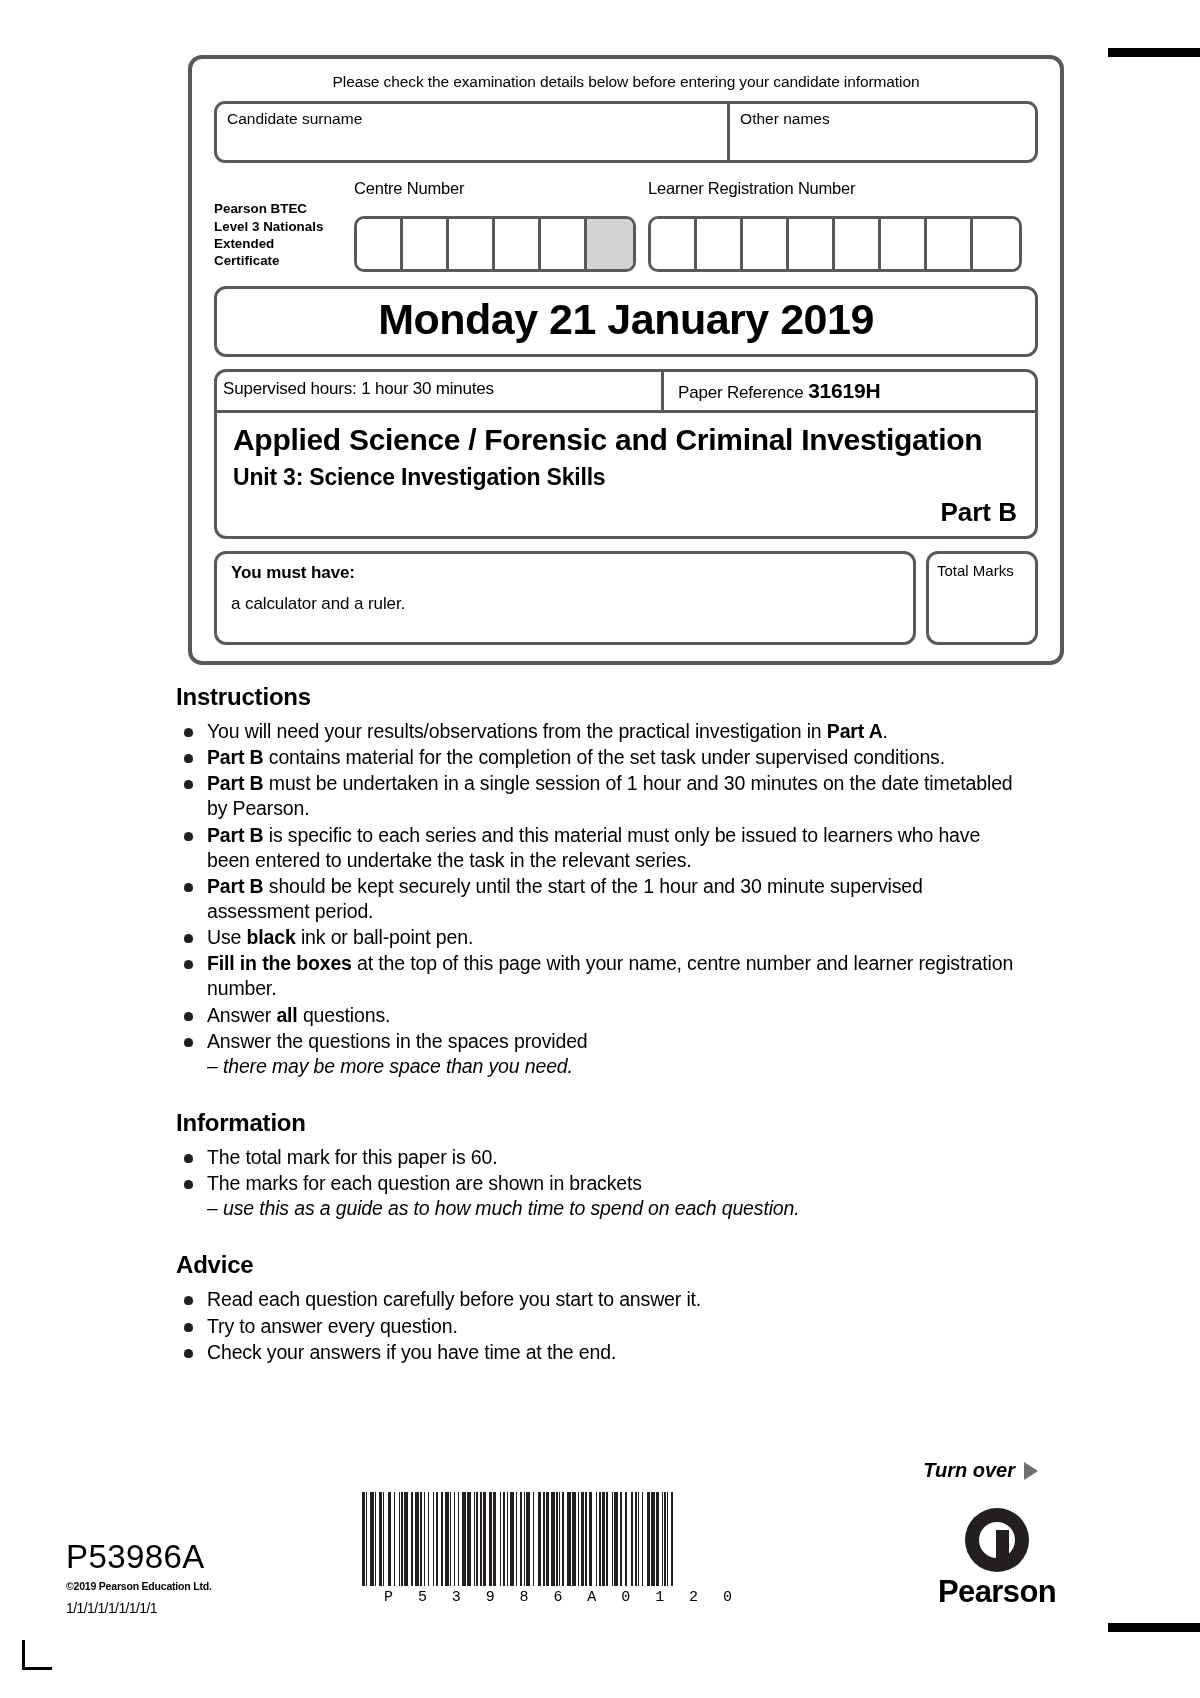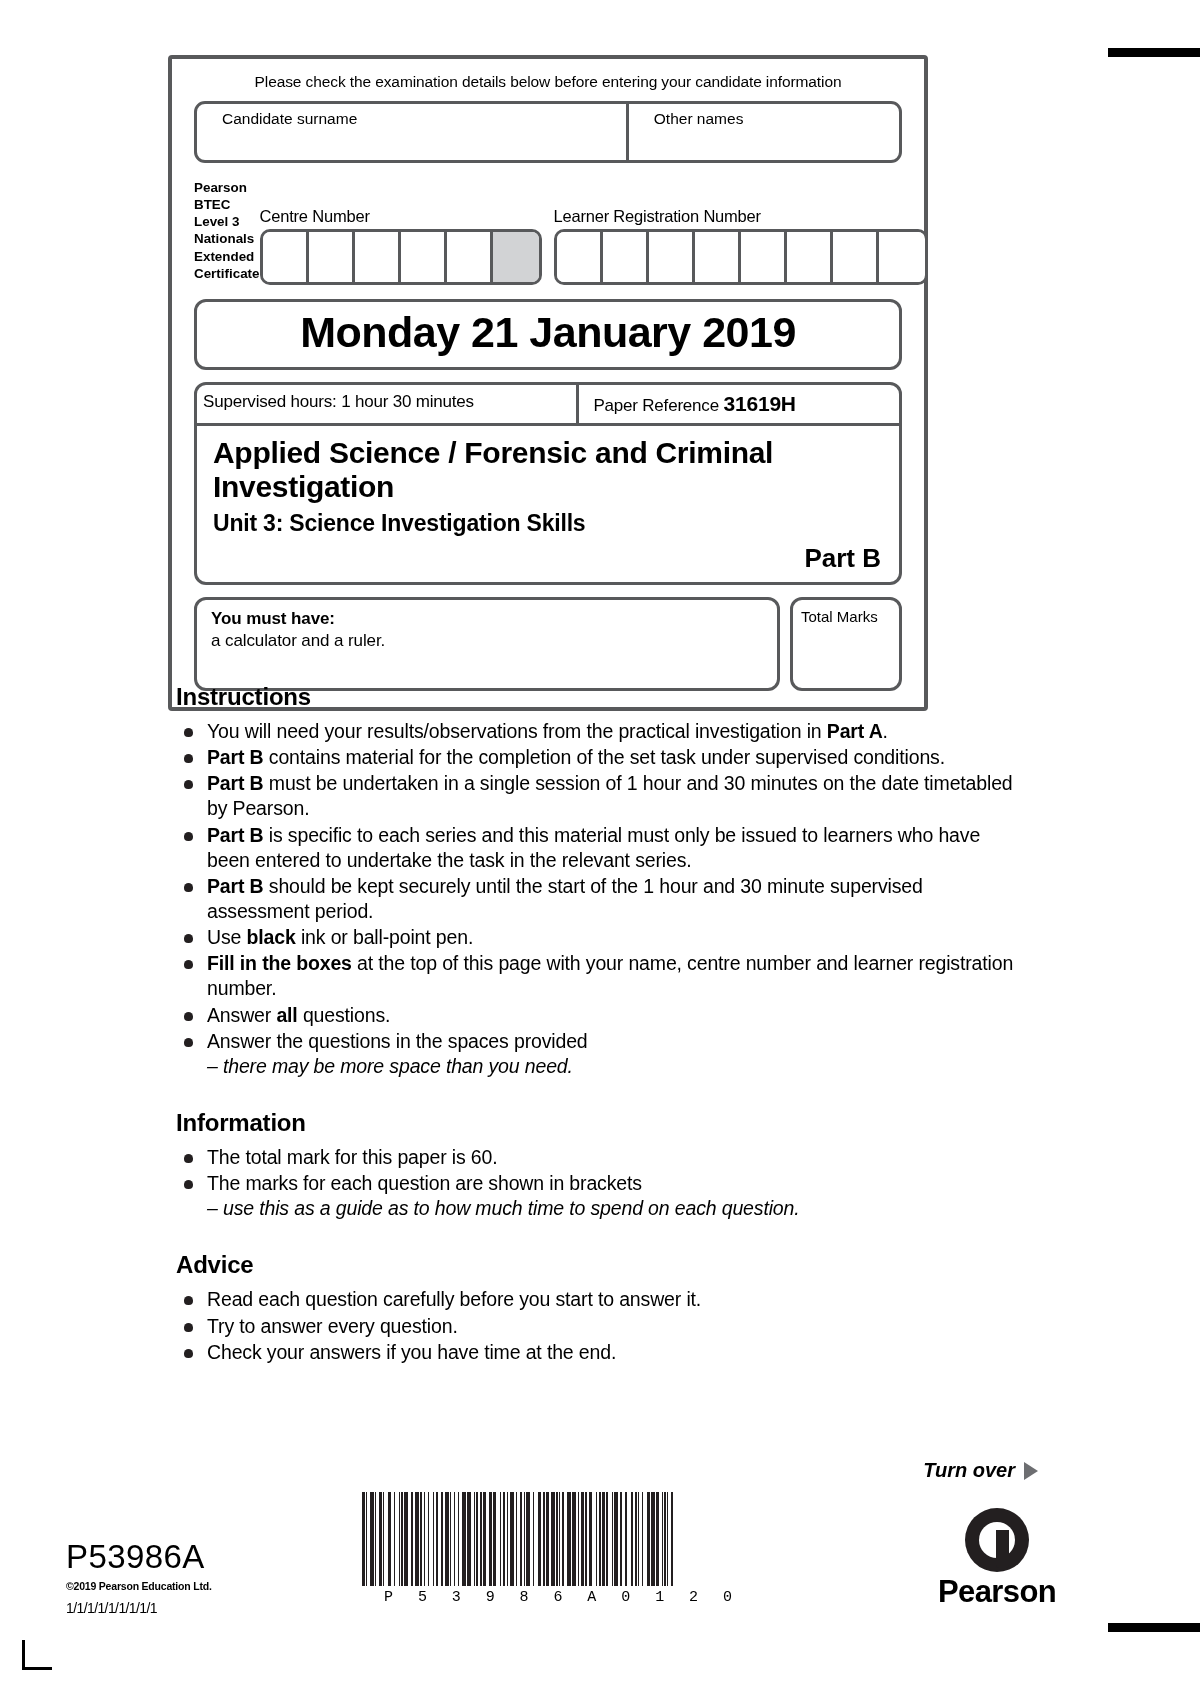--- a/index.html
+++ b/index.html
@@ -28,43 +28,43 @@
     position: absolute;
     left: 22px; bottom: 28px;
     width: 30px; height: 30px;
     border-left: 3px solid #000;
     border-bottom: 3px solid #000;
   }
 
   
   .details-panel {
     position: absolute;
-    left: 168px;
+    left: 188px;
     top: 55px;
-    width: 760px;
+    width: 876px;
     border: 4px solid #58595b;
-    border-radius: 4px;
+    border-radius: 14px;
     padding: 10px 22px 16px 22px;
   }
   .details-heading {
     text-align: center;
     font-size: 15.5px;
     letter-spacing: -0.1px;
     padding: 4px 0 10px 0;
   }
 
   .name-row {
     display: flex;
     border: 3px solid #58595b;
     border-radius: 11px;
     height: 62px;
     overflow: hidden;
   }
   .name-cell {
-    padding: 6px 25px;
+    padding: 6px 10px;
     font-size: 15.5px;
     flex: 1 1 0;
   }
   .name-cell.surname { flex: 1.72 1 0; border-right: 3px solid #58595b; }
 
   
   .numbers-row {
     display: flex;
     align-items: flex-end;
     margin-top: 16px;
@@ -72,21 +72,21 @@
   .btec-label {
     width: 140px;
     font-size: 13.4px;
     font-weight: bold;
     line-height: 1.28;
     padding-bottom: 3px;
   }
   .num-group { margin-right: 12px; }
   .num-label {
     font-size: 16.5px;
-    padding-bottom: 3px;
+    padding-bottom: 18px;
     letter-spacing: -0.2px;
   }
   .boxes {
     display: flex;
     border: 3px solid #58595b;
     border-radius: 10px;
     overflow: hidden;
   }
   .boxes .bx {
     width: 46px;
@@ -171,21 +171,21 @@
     padding: 9px 14px;
     min-height: 94px;
   }
   .must-have .mh-title {
     font-size: 17px;
     font-weight: bold;
     letter-spacing: -0.1px;
   }
   .must-have .mh-body {
     font-size: 17px;
-    margin-top: 2px;
+    margin-top: 11px;
     letter-spacing: -0.1px;
   }
   .total-marks {
     width: 112px;
     flex: 0 0 112px;
     border: 3px solid #58595b;
     border-radius: 12px;
     padding: 8px 8px;
     font-size: 15px;
   }

